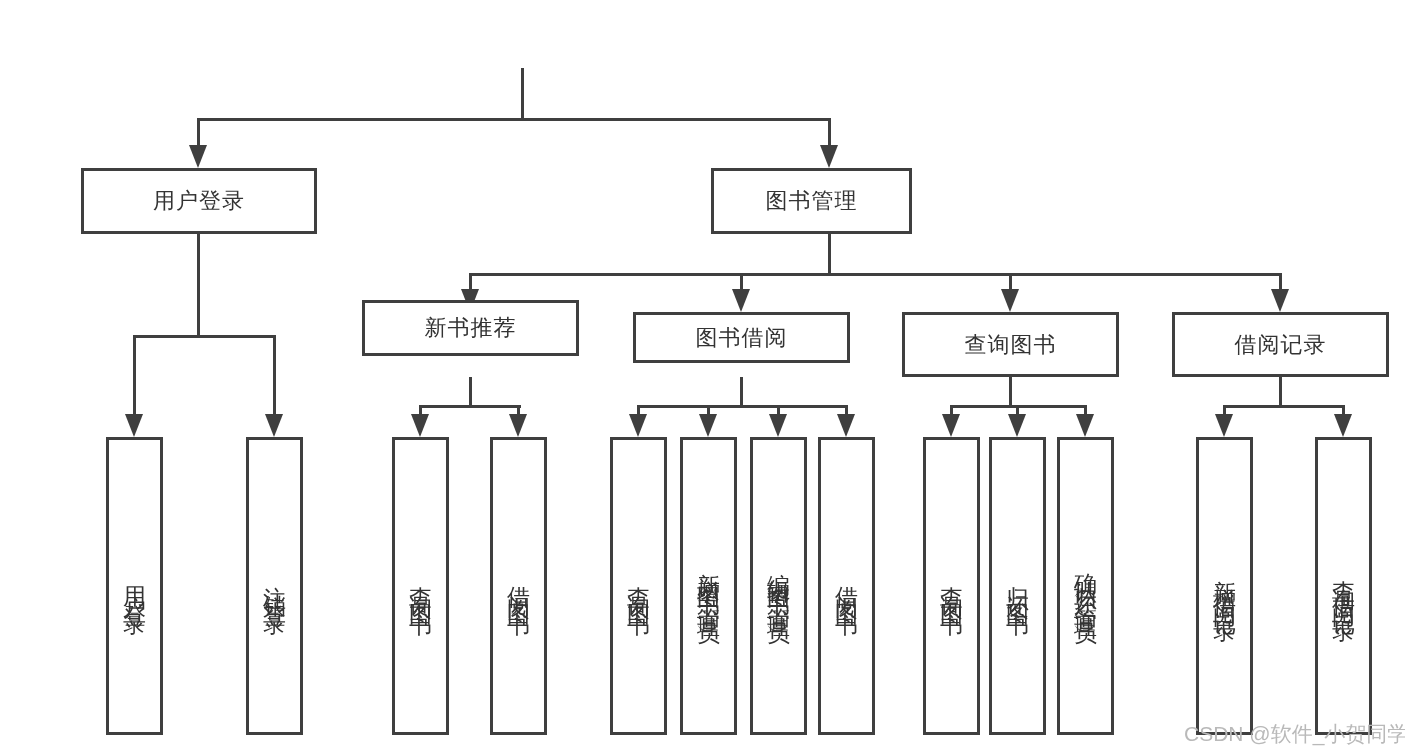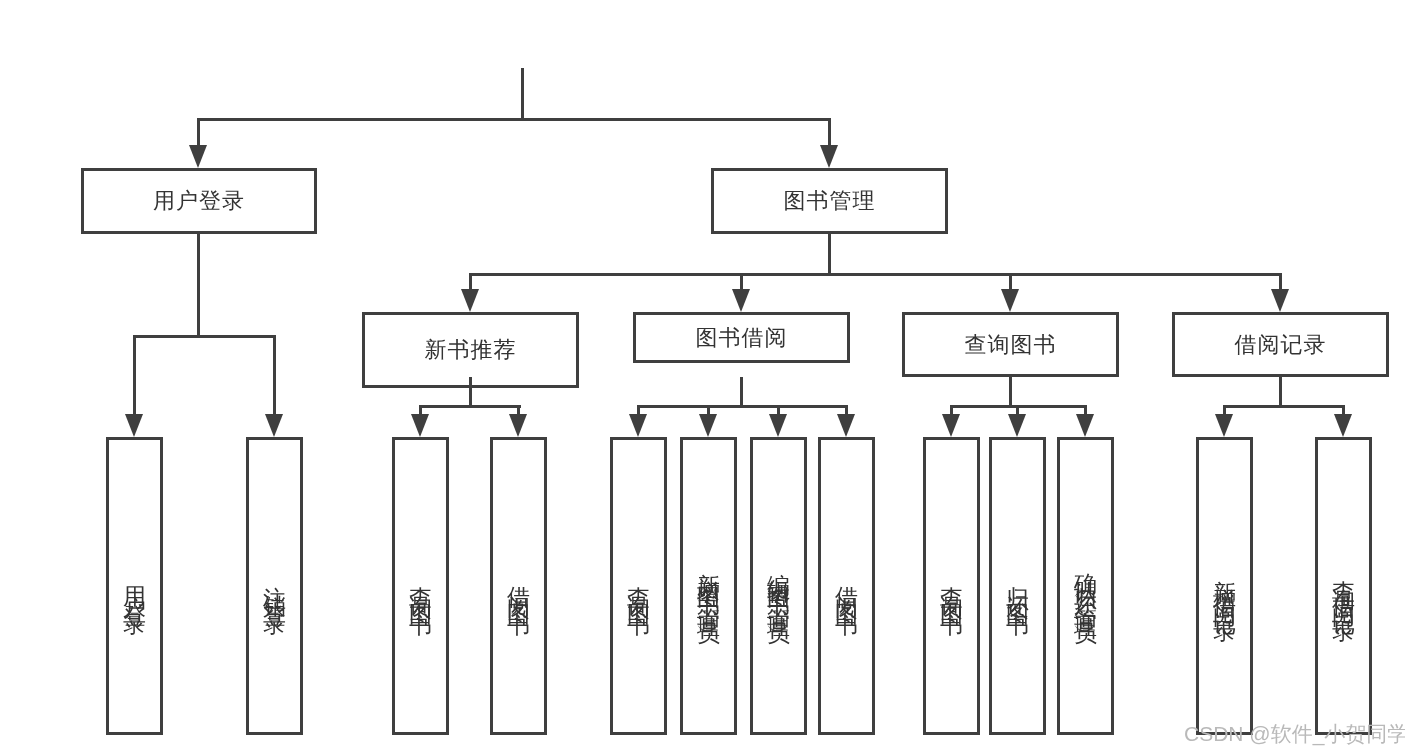--- a/index.html
+++ b/index.html
@@ -21,22 +21,22 @@
   .vtext{
     writing-mode:vertical-rl;text-orientation:mixed;white-space:nowrap;
     font-size:23px;line-height:1;color:#333;
   }
   .s4{letter-spacing:9px;}
   .s6{letter-spacing:8px;}
   .s9{letter-spacing:7px;}
   
   #b-root   {left:22px;  top:12px;  width:1000px;height:57px;}
   #b-login  {left:81px;  top:168px; width:236px; height:66px;}
-  #b-mgmt   {left:711px; top:168px; width:237px; height:66px;}
-  #b-newrec {left:362px; top:312px; width:217px; height:76px;}
+  #b-mgmt   {left:711px; top:168px; width:201px; height:66px;}
+  #b-newrec {left:362px; top:300px; width:217px; height:56px;}
   #b-bborrow{left:633px; top:312px; width:217px; height:51px;}
   #b-current{left:902px; top:312px; width:217px; height:65px;}
   #b-record {left:1172px;top:312px; width:217px; height:65px;}
   #v1 {left:106px;} #v2 {left:246px;}
   #v3 {left:392px;} #v4 {left:490px;}
   #v5 {left:610px;} #v6 {left:680px;} #v7 {left:750px;} #v8 {left:818px;}
   #v9 {left:923px;} #v10{left:989px;} #v11{left:1057px;}
   #v12{left:1196px;} #v13{left:1315px;}
   
   .vline{position:absolute;width:3px;background:#3f3f3f;}

